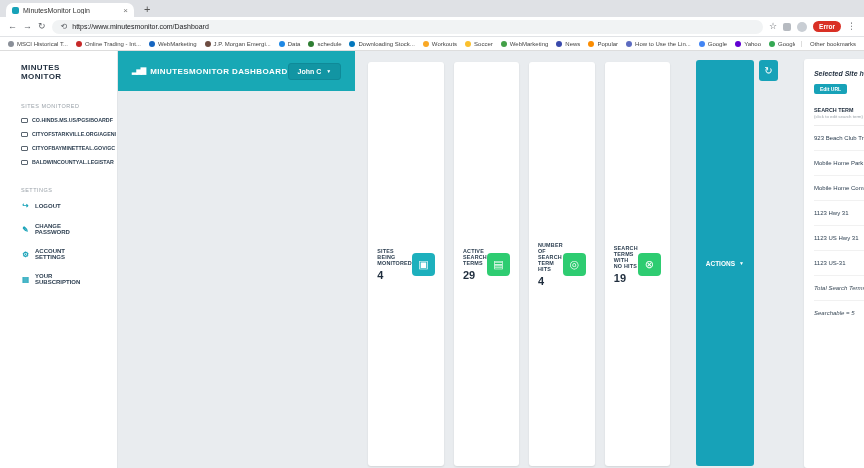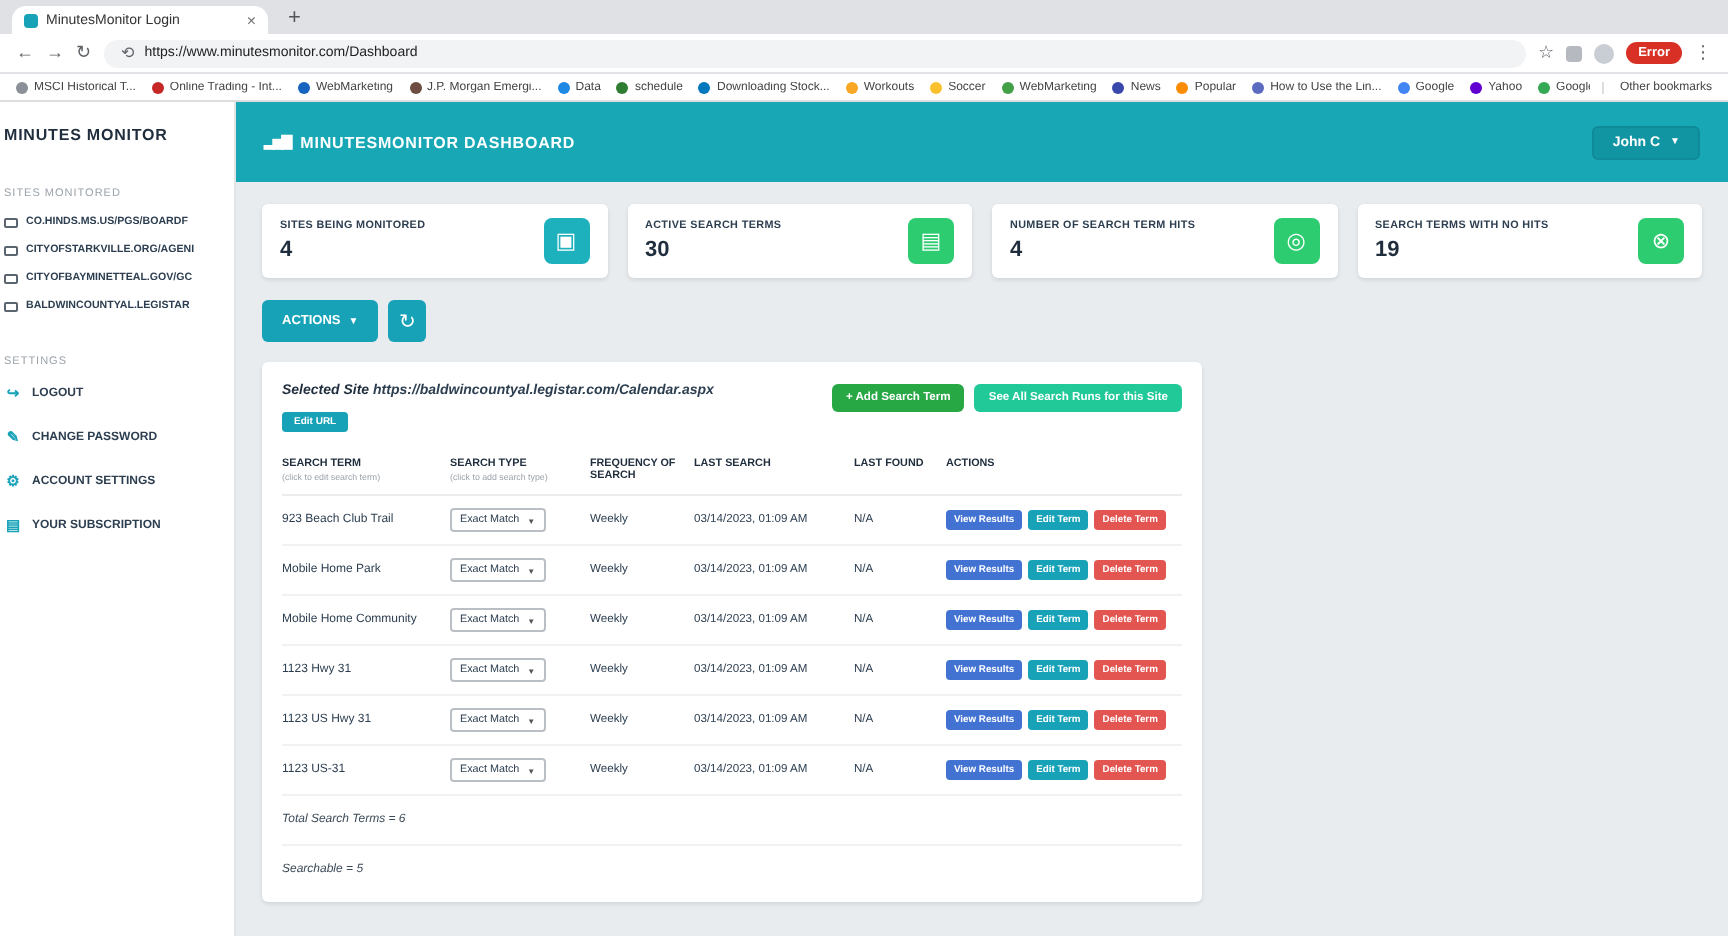--- a/index.html
+++ b/index.html
@@ -24,30 +24,30 @@
   .error-pill { background:#d93025; color:#fff; font-size:6.5px; font-weight:bold; padding:2px 6px; border-radius:8px; }
 
   .bookmarksbar { height:14px; background:#fff; border-bottom:1px solid #ddd; display:flex; align-items:center; padding:0 8px; font-size:6px; color:#444; }
   .bm-list { display:flex; align-items:center; gap:8px; overflow:hidden; flex:1; }
   .bm { display:flex; align-items:center; gap:3px; white-space:nowrap; }
   .bm-dot { width:6px; height:6px; border-radius:50%; background:#999; flex:0 0 auto; }
   .bm-other { display:flex; align-items:center; gap:3px; white-space:nowrap; border-left:1px solid #ddd; padding-left:8px; margin-left:6px; }
 
   
   .app { display:flex; height:417px; background:#e9ecef; }
-  .sidebar { width:118px; background:#fff; border-right:1px solid #e2e5e8; padding:12px 2px; flex:0 0 auto; }
+  .sidebar { width:118px; background:#fff; border-right:1px solid #e2e5e8; padding:12px 21px; flex:0 0 auto; }
   .brand { font-size:8px; font-weight:bold; color:#1f2d3d; letter-spacing:.4px; margin-bottom:22px; }
   .side-heading { font-size:5.5px; color:#9aa2a9; letter-spacing:.5px; margin-bottom:8px; }
   .site-item { display:flex; align-items:center; gap:4px; font-size:5.3px; color:#2c3e50; font-weight:600; margin-bottom:8px; }
   .mon-icon { width:7px; height:5px; border:1px solid #5a6570; border-radius:1px; flex:0 0 auto; }
   .settings-block { margin-top:22px; }
   .set-item { display:flex; align-items:center; gap:5px; font-size:6px; color:#2c3e50; font-weight:bold; margin-bottom:13px; }
   .set-icon { color:#17a2b8; font-size:7.5px; width:9px; text-align:center; flex:0 0 auto; }
 
-  .main { flex:1; display:flex; flex-direction:column; overflow:hidden; }
+  .main { flex:1; display:flex; flex-direction:row; overflow:hidden; }
   .appheader { height:40px; background:#18a8b5; display:flex; align-items:center; justify-content:space-between; padding:0 14px; flex:0 0 auto; }
   .app-title { color:#fff; font-size:8px; font-weight:bold; letter-spacing:.4px; display:flex; align-items:center; gap:5px; }
   .chart-icon { font-size:7px; letter-spacing:-1px; }
   .user-btn { background:#1295a3; border:1px solid #0f8a98; color:#fff; font-size:7px; font-weight:bold; padding:4px 9px; border-radius:3px; display:flex; align-items:center; gap:5px; }
   .user-caret { font-size:5px; }
 
   .cards { display:flex; gap:10px; padding:11px 13px 2px; }
   .card { flex:1; background:#fff; border-radius:3px; box-shadow:0 1px 2px rgba(0,0,0,.1); padding:7px 9px; display:flex; align-items:center; justify-content:space-between; }
   .card-label { font-size:5.4px; font-weight:bold; color:#2c3e50; letter-spacing:.2px; }
   .card-value { font-size:11px; font-weight:bold; color:#1f2d3d; margin-top:3px; }
@@ -273,21 +273,21 @@
           <div>
             <div class="card-label">SITES BEING MONITORED</div>
             <div class="card-value">4</div>
           </div>
           <div class="card-icon" style="background: rgb(29, 176, 189);">▣</div>
         </div>
 
         <div class="card">
           <div>
             <div class="card-label">ACTIVE SEARCH TERMS</div>
-            <div class="card-value">30</div>
+            <div class="card-value">29</div>
           </div>
           <div class="card-icon" style="background: rgb(46, 204, 113);">▤</div>
         </div>
 
         <div class="card">
           <div>
             <div class="card-label">NUMBER OF SEARCH TERM HITS</div>
             <div class="card-value">4</div>
           </div>
           <div class="card-icon" style="background: rgb(46, 204, 113);">◎</div>

